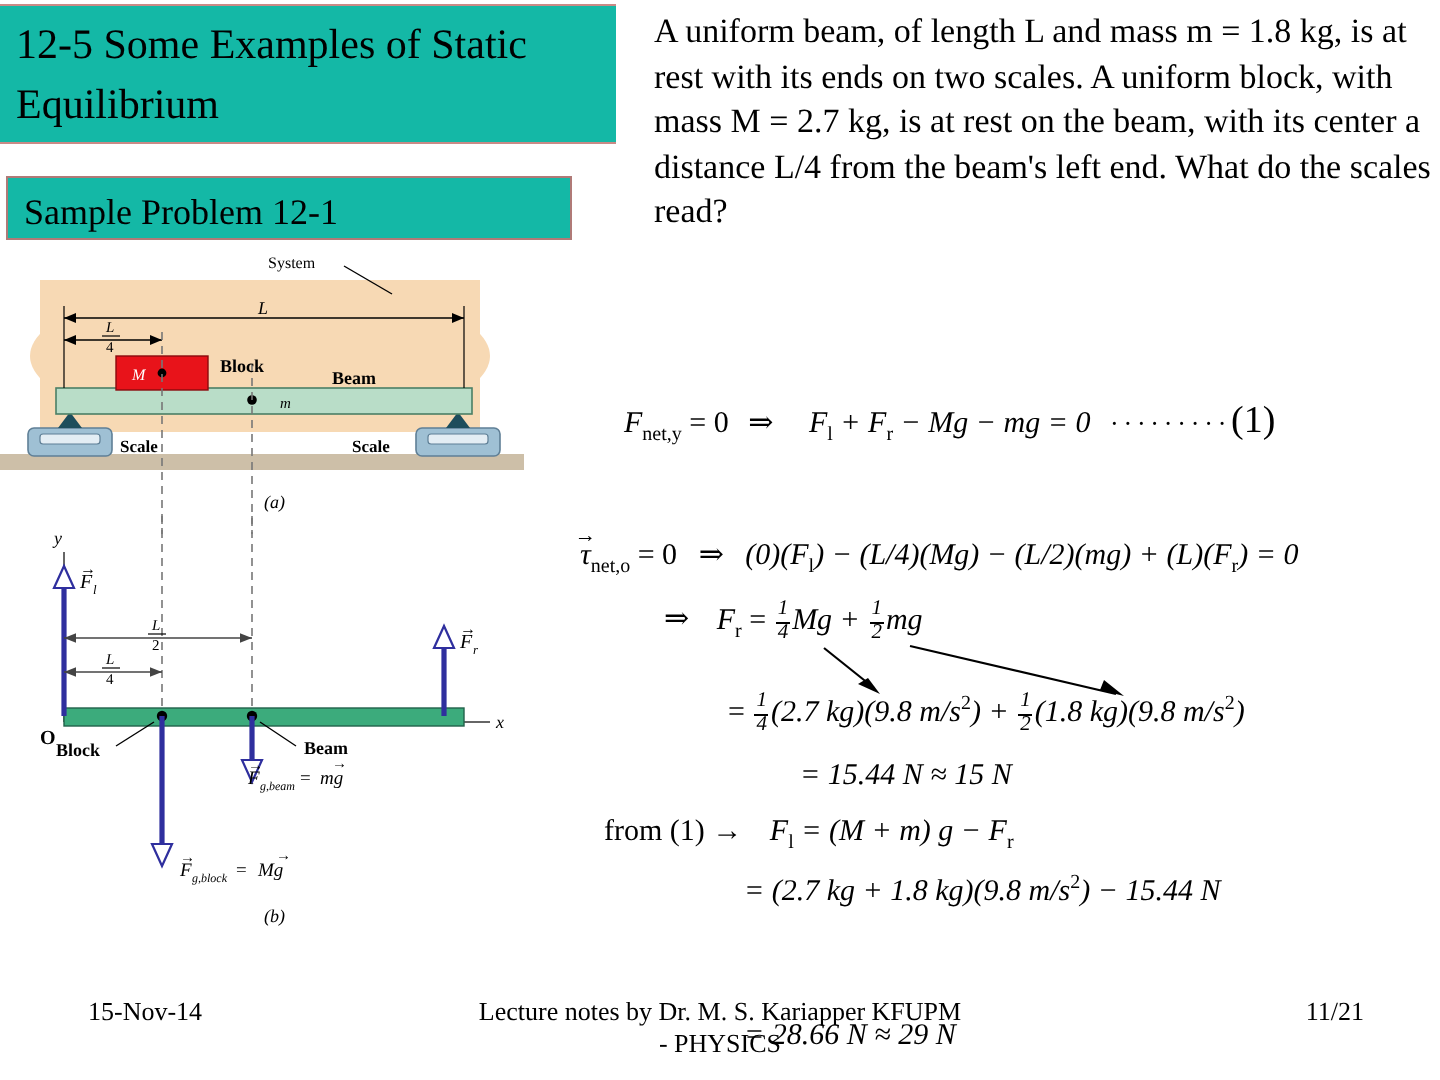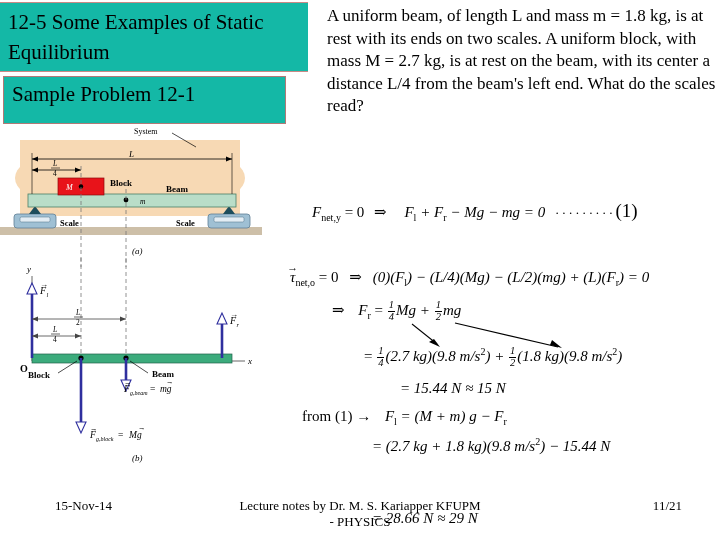--- a/index.html
+++ b/index.html
@@ -28,25 +28,25 @@
     width: 308px;
     height: 70px;
     padding: 4px 8px 0 8px;
     font-size: 21px;
     line-height: 30px;
     border-top: 1px solid #c98a86;
     border-bottom: 1px solid #c98a86;
   }
   #sample-problem-title {
     left: 3px;
-    top: 76px;
+    top: 88px;
     width: 283px;
-    height: 48px;
+    height: 32px;
     padding: 2px 8px 0 8px;
-    font-size: 21px;
+    font-size: 18px;
     line-height: 30px;
     border: 1px solid #b07a77;
   }
 
   
   #problem-statement {
     position: absolute;
     left: 327px;
     top: 5px;
     width: 390px;
@@ -143,21 +143,20 @@
     left: 0;
     top: 494px;
     width: 720px;
     height: 46px;
     font-size: 13px;
   }
   #footer-date {
     position: absolute;
     left: 44px;
     top: 4px;
-    margin-left: 11px;
   }
   #footer-center {
     position: absolute;
     left: 180px;
     top: 4px;
     width: 360px;
     text-align: center;
     line-height: 16px;
   }
   #footer-page {

